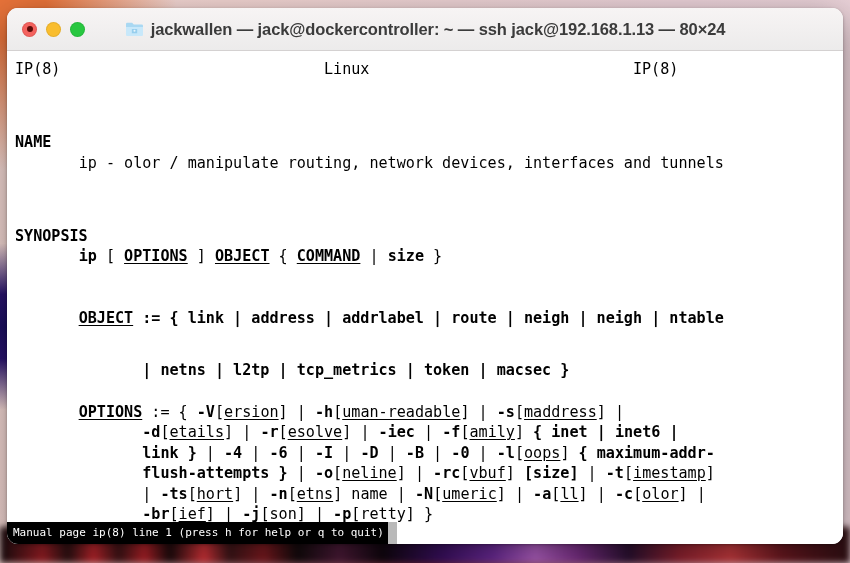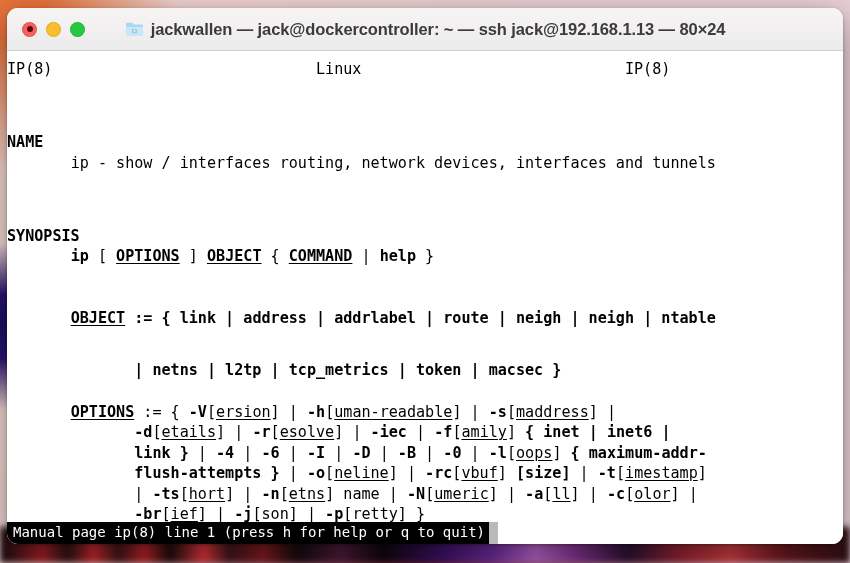--- a/index.html
+++ b/index.html
@@ -106,35 +106,36 @@
     color: #000000;
     font-family: "DejaVu Sans Mono", "Liberation Mono", monospace;
     font-size: 15.1px;
     line-height: 20.55px;
     padding: 8px 0 0 0;
     position: relative;
     overflow: hidden;
   }
   .row {
     white-space: pre;
+    padding-left: 8px;
     height: 20.55px;
   }
   .b   { font-weight: bold; margin-top: 32px; }
   .u   { text-decoration: underline; text-underline-offset: 2px; }
   .bu  { font-weight: bold; text-decoration: underline; text-underline-offset: 2px; }
 
   #statusbar {
     position: absolute;
     left: 0; right: 0; bottom: 0;
     height: 22px;
     display: flex;
     align-items: center;
     white-space: pre;
     font-family: "DejaVu Sans Mono", "Liberation Mono", monospace;
-    font-size: 14px;
+    font-size: 11px;
   }
   #status-text {
     background: #000000;
     color: #ffffff;
     padding: 1px 4px 2px 6px;
     display: inline-block;
     line-height: 19px;
   }
   #status-cursor {
     background: #b9b9b9;
@@ -170,27 +171,27 @@
   </div>
 
   <div id="terminal">
 
     <div class="row"><span>IP(8)</span><span>                             </span><span>Linux</span><span>                             </span><span>IP(8)</span></div>
 
     <div class="row"> </div>
 
     <div class="row b">NAME</div>
 
-    <div class="row"><span>       </span><span>ip - show / interfaces routing, network devices, interfaces and tunnels</span></div>
+    <div class="row"><span>       </span><span>ip - olor / manipulate routing, network devices, interfaces and tunnels</span></div>
 
     <div class="row"> </div>
 
     <div class="row b">SYNOPSIS</div>
 
-    <div class="row"><span>       </span><span class="b">ip</span><span> [ </span><span class="bu">OPTIONS</span><span> ] </span><span class="bu">OBJECT</span><span> { </span><span class="bu">COMMAND</span><span> | </span><span class="b">help</span><span> }</span></div>
+    <div class="row"><span>       </span><span class="b">ip</span><span> [ </span><span class="bu">OPTIONS</span><span> ] </span><span class="bu">OBJECT</span><span> { </span><span class="bu">COMMAND</span><span> | </span><span class="b">size</span><span> }</span></div>
 
     <div class="row"> </div>
 
 
     <div class="row"> </div>
 
     <div class="row"><span>       </span><span class="bu">OBJECT</span><span class="b"> := { link | address | addrlabel | route | neigh | neigh | ntable</span></div>
     <div class="row b"><span>              </span><span>| netns | l2tp | tcp_metrics | token | macsec }</span></div>
 
     <div class="row"> </div>

